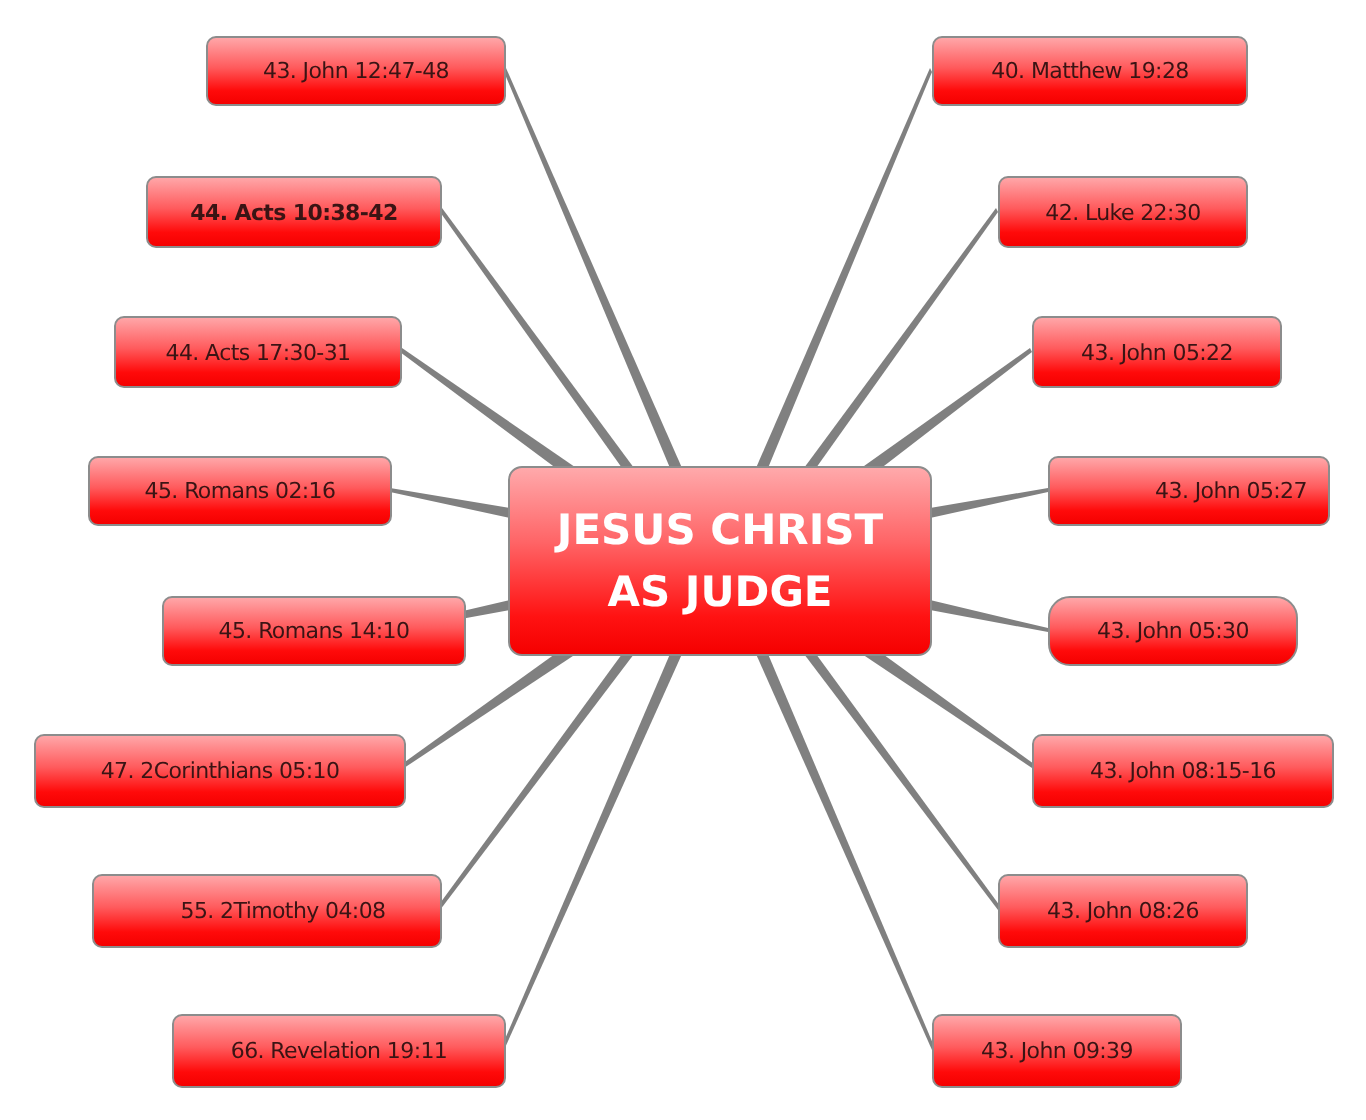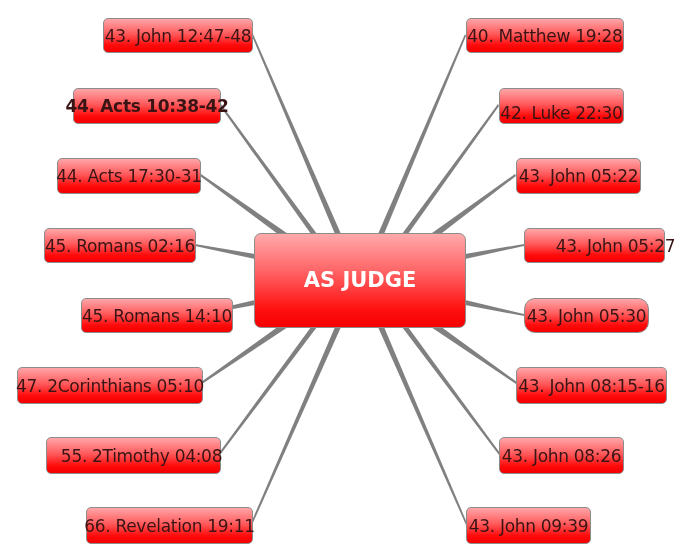--- a/index.html
+++ b/index.html
@@ -7,21 +7,21 @@
          font-family: "DejaVu Sans", "Liberation Sans", sans-serif; }
   #connectors { position: absolute; left: 0; top: 0; width: 683px; height: 560px; }
   .node {
     position: absolute;
     box-sizing: border-box;
     border: 1px solid #8c8c8c;
     border-radius: 5px;
     background: linear-gradient(to bottom, #ffa6a8 0%, #ff5a5c 45%, #ff0a0a 80%, #f40000 100%);
     display: flex; align-items: center; justify-content: center;
     color: #3a1414;
-    font-size: 17px;
+    font-size: 11px;
     letter-spacing: -0.3px;
     white-space: nowrap;
     cursor: pointer;
   }
   .central {
     position: absolute;
     left: 254px; top: 233px; width: 212px; height: 95px;
     box-sizing: border-box;
     border: 1px solid #8c8c8c;
     border-radius: 7px;
@@ -54,20 +54,21 @@
     <polygon points="516,176 515,174 425,238 429,243"></polygon>
     <polygon points="524,246 524,244 465,254 465,259"></polygon>
     <polygon points="524,316 524,314 465,300 465,305"></polygon>
     <polygon points="516,384 517,382 429,318 425,323"></polygon>
     <polygon points="499,455 500,453 408,327 402,327"></polygon>
     <polygon points="466,525 467,523 384,327 378,327"></polygon>
   </g>
 </svg>
 
 <div class="central">
+  <span>JESUS CHRIST</span>
   <span>AS JUDGE</span>
 </div>
 
 <div class="node" style="left:103px; top:18px; width:150px; height:35px;">
   <span>43. John 12:47-48</span>
 </div>
 <div class="node" style="left:73px; top:88px; width:148px; height:36px;font-weight:bold;">
   <span>44. Acts 10:38-42</span>
 </div>
 <div class="node" style="left:57px; top:158px; width:144px; height:36px;">
@@ -85,21 +86,21 @@
 <div class="node" style="left:46px; top:437px; width:175px; height:37px;padding-left:16px;">
   <span>55. 2Timothy 04:08</span>
 </div>
 <div class="node" style="left:86px; top:507px; width:167px; height:37px;">
   <span>66. Revelation 19:11</span>
 </div>
 
 <div class="node" style="left:466px; top:18px; width:158px; height:35px;">
   <span>40. Matthew 19:28</span>
 </div>
-<div class="node" style="left:499px; top:88px; width:125px; height:36px;align-items:flex-end;">
+<div class="node" style="left:499px; top:88px; width:125px; height:36px;">
   <span>42. Luke 22:30</span>
 </div>
 <div class="node" style="left:516px; top:158px; width:125px; height:36px;">
   <span>43. John 05:22</span>
 </div>
 <div class="node" style="left:524px; top:228px; width:141px; height:35px;padding-left:42px;">
   <span>43. John 05:27</span>
 </div>
 <div class="node" style="left:524px; top:298px; width:125px; height:35px;border-radius:11px;">
   <span>43. John 05:30</span>

